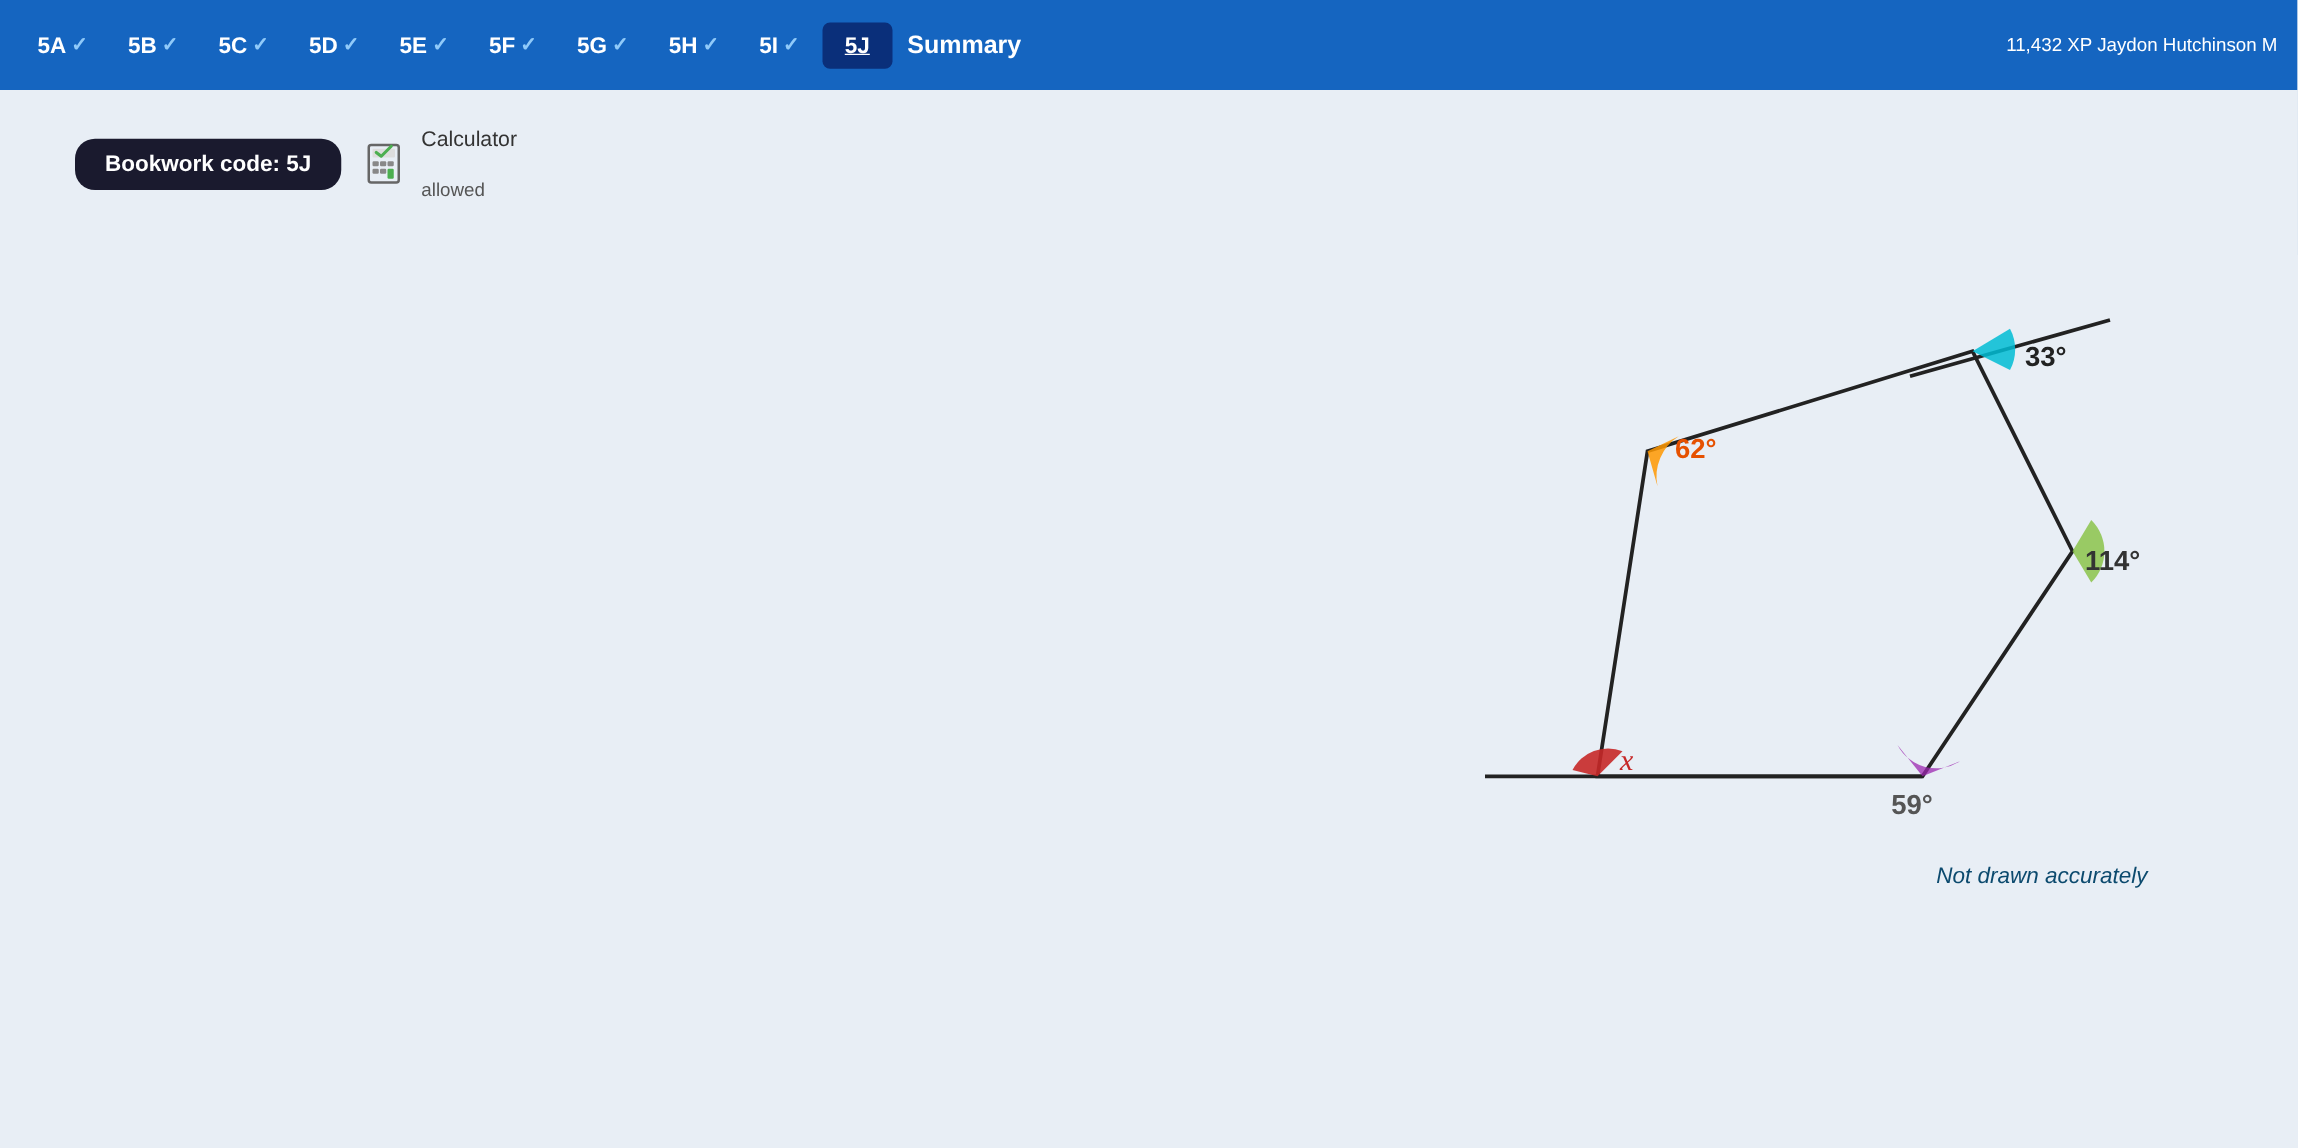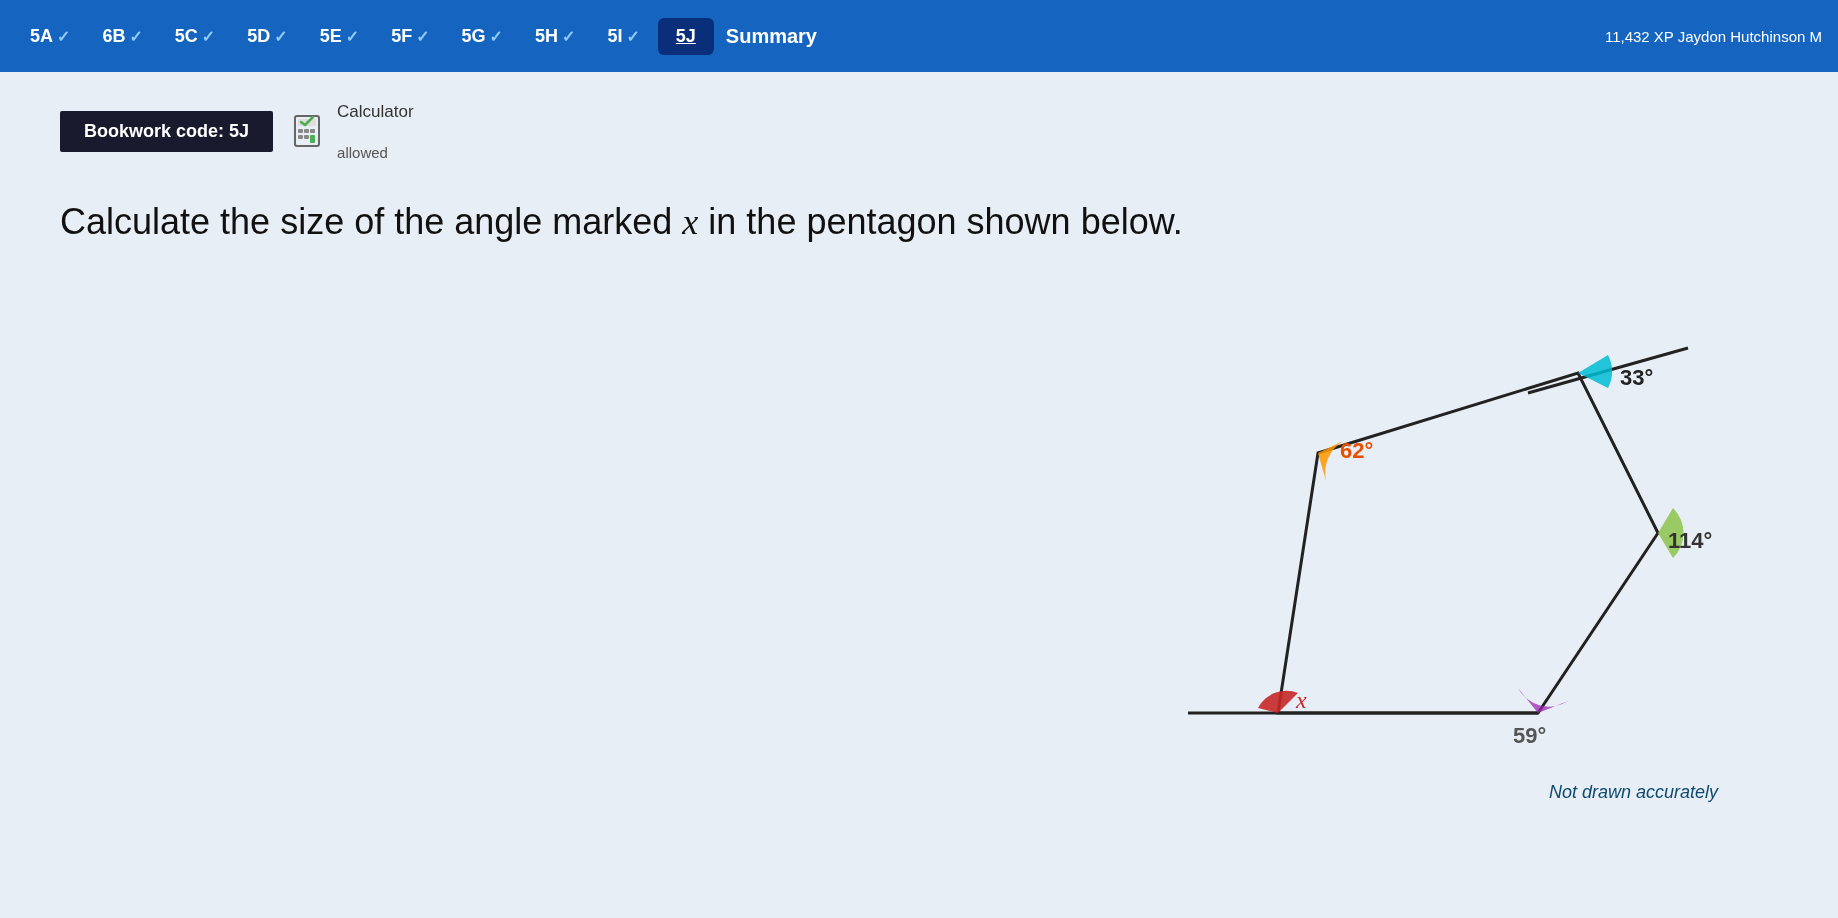--- a/index.html
+++ b/index.html
@@ -21,21 +21,21 @@
       height: 72px;
       background: #1565c0;
       display: flex;
       align-items: center;
       padding: 0 16px;
       gap: 4px;
     }
 
     .nav-tab {
       display: flex;
-      align-items: center;
+      align-items: flex-start;
       gap: 4px;
       padding: 6px 14px;
       border-radius: 6px;
       color: white;
       font-size: 18px;
       font-weight: 600;
       cursor: pointer;
       background: transparent;
       border: none;
       white-space: nowrap;
@@ -82,21 +82,21 @@
       display: flex;
       align-items: center;
       gap: 20px;
       margin-bottom: 40px;
     }
 
     .bookwork-code-btn {
       background: #1a1a2e;
       color: white;
       padding: 10px 24px;
-      border-radius: 2px;
+      border-radius: 16px;
       font-size: 18px;
       font-weight: 600;
       border: none;
       cursor: pointer;
     }
 
     .calculator-allowed {
       display: flex;
       align-items: center;
       gap: 8px;
@@ -141,21 +141,21 @@
   </style>
 </head>
 <body>
 
 <div class="top-bar">
   <button class="nav-tab">
     <span>5A</span>
     <span class="checkmark">✓</span>
   </button>
   <button class="nav-tab">
-    <span>6B</span>
+    <span>5B</span>
     <span class="checkmark">✓</span>
   </button>
   <button class="nav-tab">
     <span>5C</span>
     <span class="checkmark">✓</span>
   </button>
   <button class="nav-tab">
     <span>5D</span>
     <span class="checkmark">✓</span>
   </button>
@@ -203,23 +203,20 @@
         <rect x="17" y="21" width="5" height="8" rx="1" fill="#4caf50"></rect>
         <polyline points="8,8 12,11 20,3" fill="none" stroke="#4caf50" stroke-width="2.5" stroke-linecap="round" stroke-linejoin="round"></polyline>
       </svg>
       <div>
         <div style="font-size:17px; color:#333; font-weight:500;text-align:right;">Calculator</div>
         <div style="font-size:15px; color:#555;margin-top:22px;">allowed</div>
       </div>
     </div>
   </div>
 
-  <div class="question-text">
-    Calculate the size of the angle marked <em>x</em> in the pentagon shown below.
-  </div>
 
   <div class="diagram-container">
     <svg class="diagram-svg" width="620" height="480" viewBox="0 0 620 480">
 
       <polygon points="120,420 160,160 420,80 500,240 380,420" fill="none" stroke="#222" stroke-width="3"></polygon>
 
       <line x1="30" y1="420" x2="380" y2="420" stroke="#222" stroke-width="3"></line>
 
       <line x1="370" y1="100" x2="530" y2="55" stroke="#222" stroke-width="3"></line>
 

